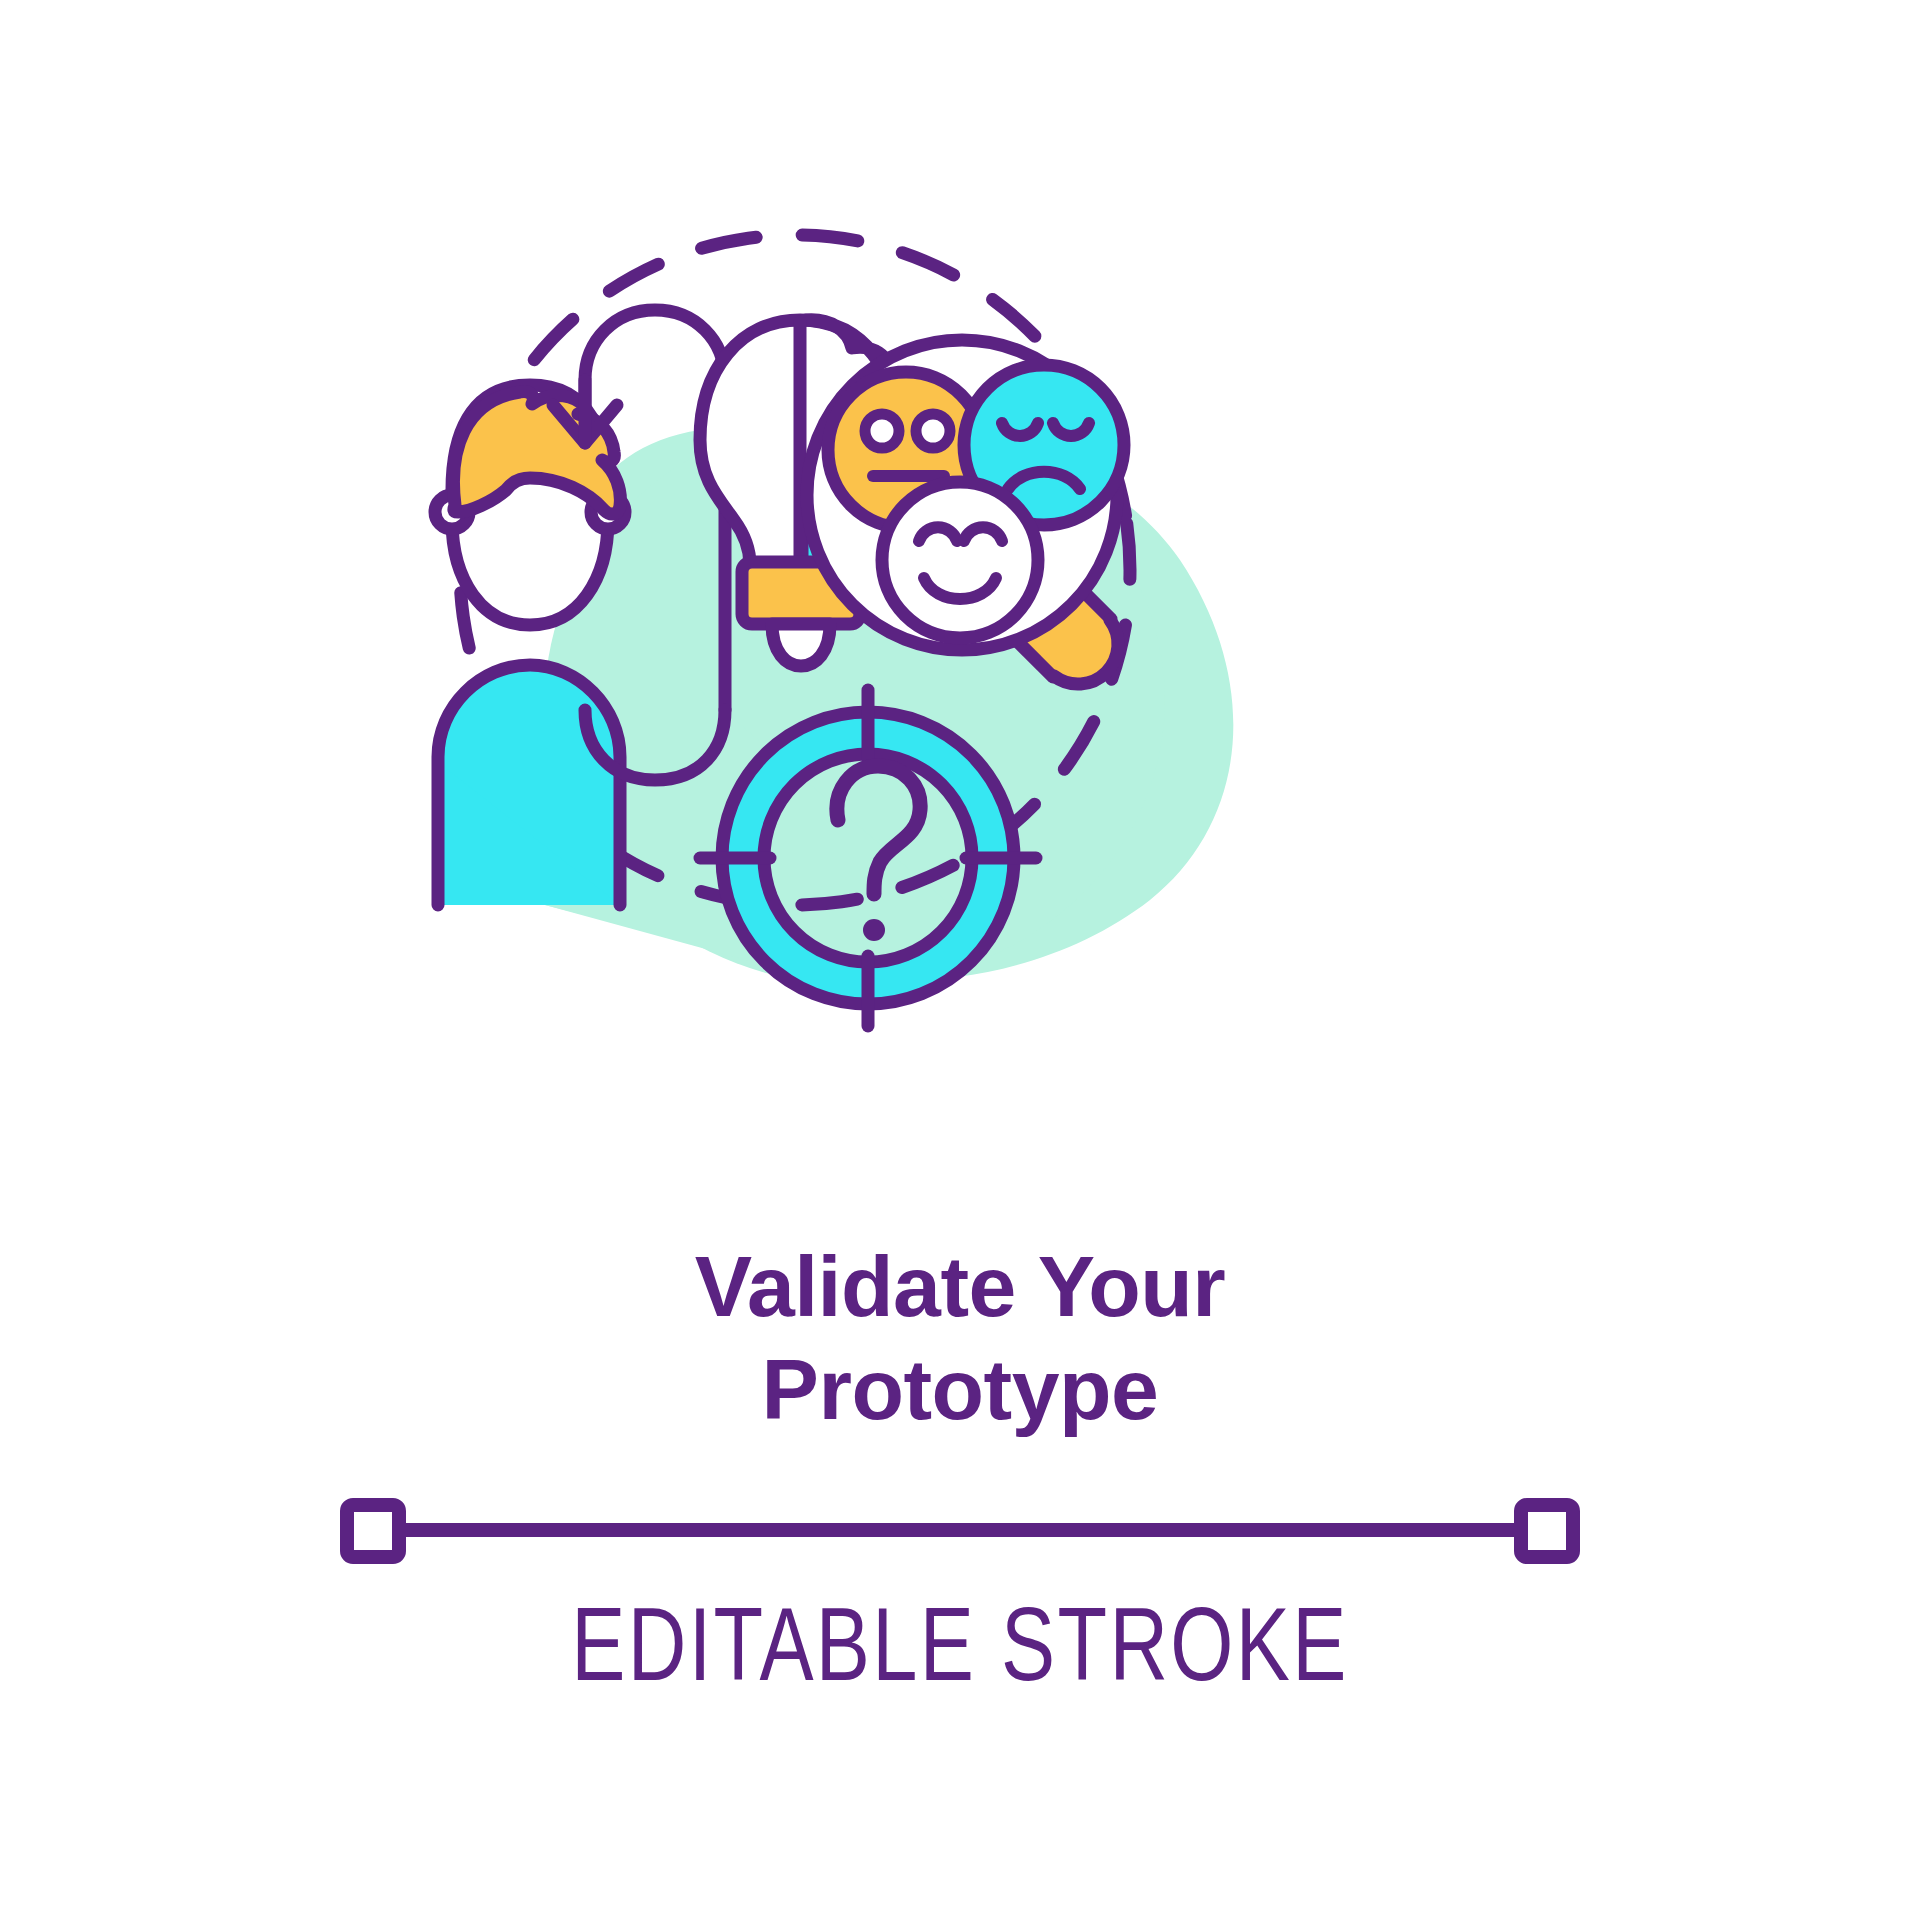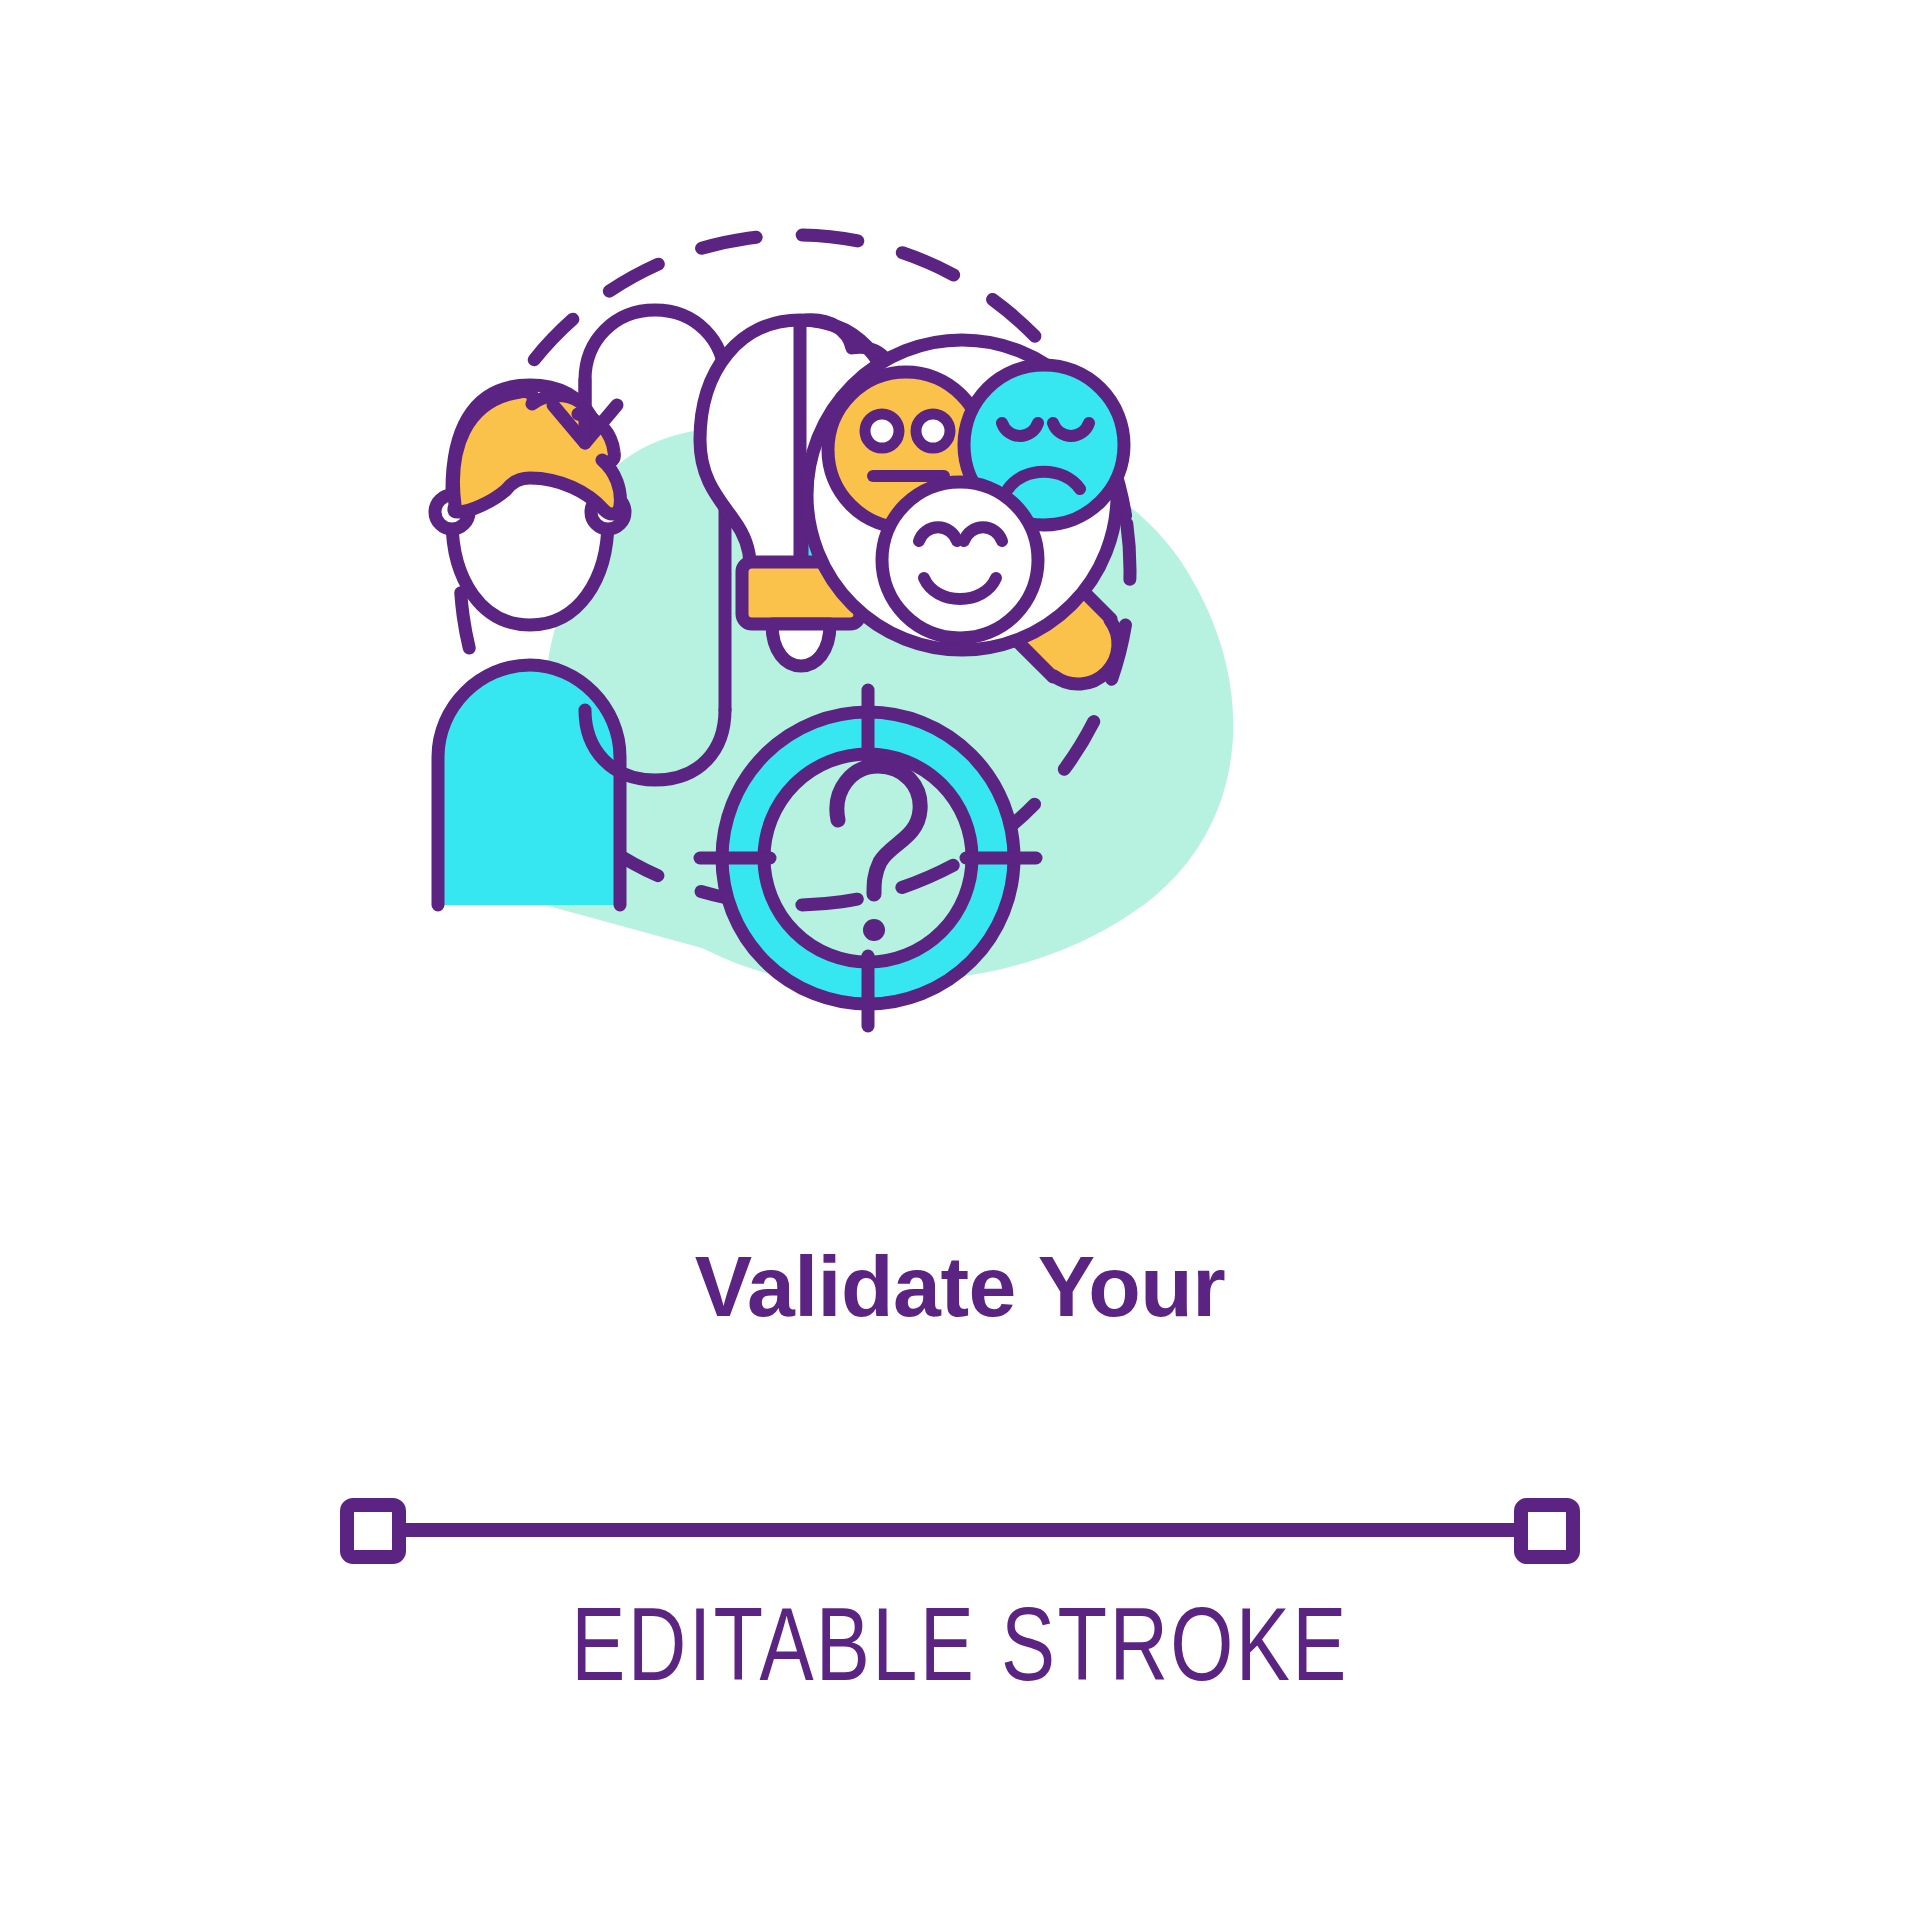--- a/index.html
+++ b/index.html
@@ -221,17 +221,18 @@
     <g>
       <line x1="372" y1="1530" x2="1548" y2="1530" stroke="#5B2382" stroke-width="14"></line>
       <rect x="347" y="1505" width="52" height="52" rx="6" fill="#FFFFFF" stroke="#5B2382" stroke-width="14"></rect>
       <rect x="1521" y="1505" width="52" height="52" rx="6" fill="#FFFFFF" stroke="#5B2382" stroke-width="14"></rect>
     </g>
 
   </svg>
 
   <div class="concept-title">
     <span>Validate Your</span>
+    <span class="line2">Prototype</span>
   </div>
 
   <div class="stroke-label">EDITABLE STROKE</div>
 
 </div>
 
 </body></html>

